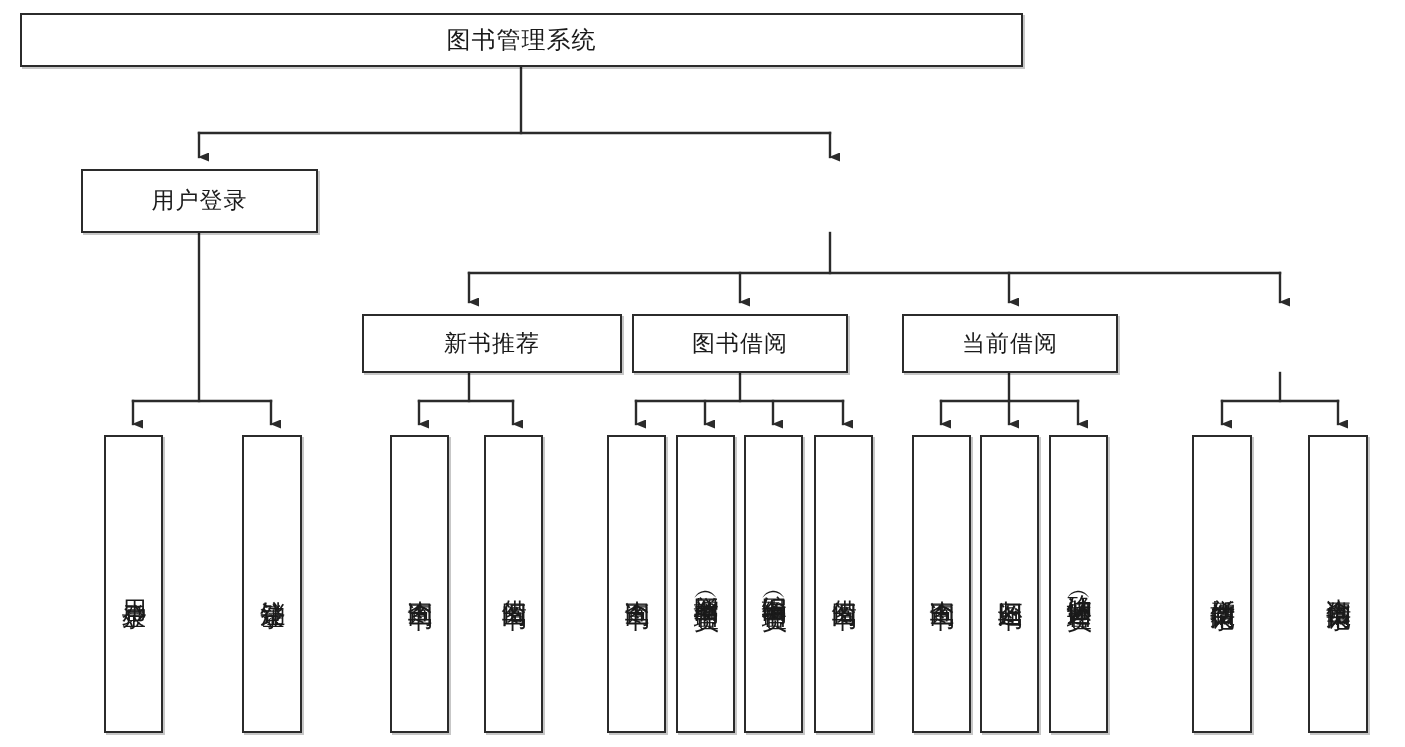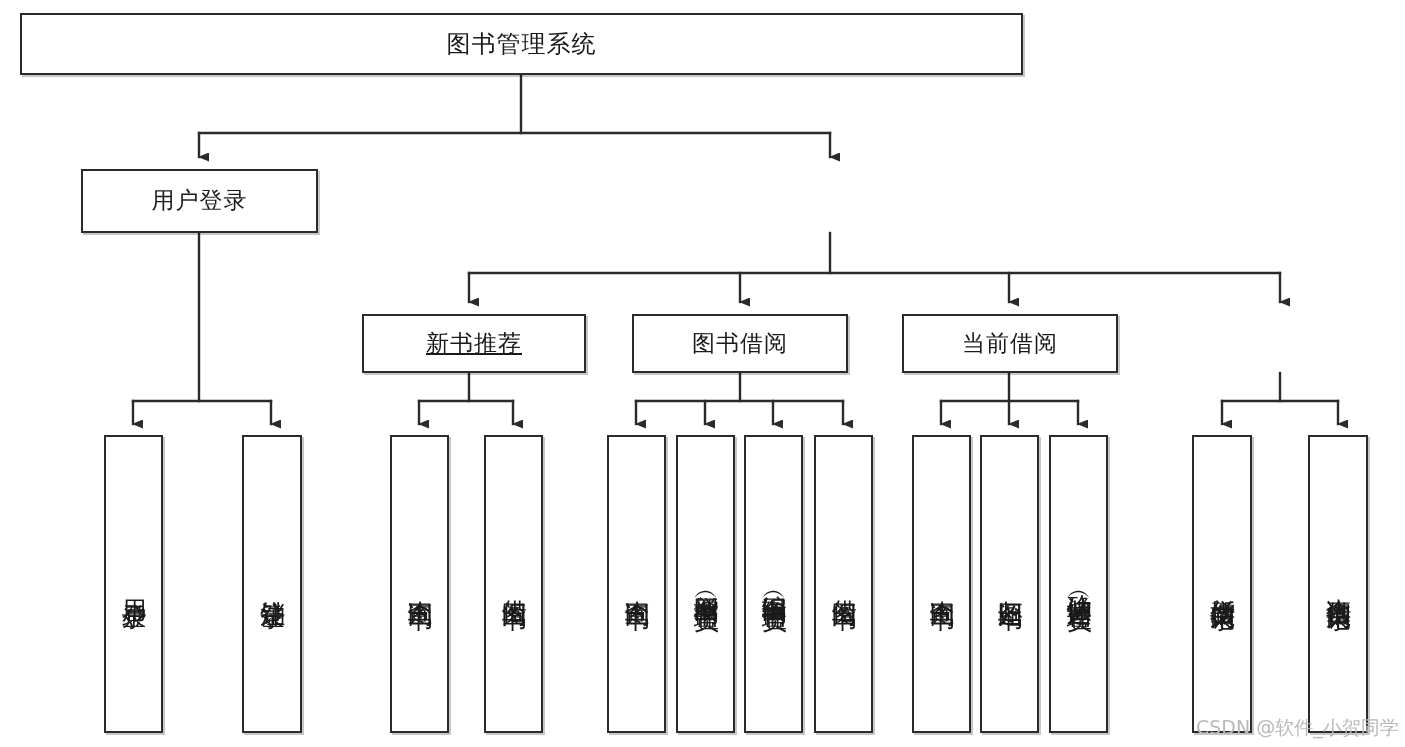--- a/index.html
+++ b/index.html
@@ -120,29 +120,29 @@
       <path d="M 1009 401 L 1009 424" marker-end="url(#arrowhead)"></path>
       <path d="M 1078 401 L 1078 424" marker-end="url(#arrowhead)"></path>
 
       <path d="M 1280 373 L 1280 401"></path>
       <path d="M 1222 401 L 1338 401"></path>
       <path d="M 1222 401 L 1222 424" marker-end="url(#arrowhead)"></path>
       <path d="M 1338 401 L 1338 424" marker-end="url(#arrowhead)"></path>
     </g>
   </svg>
 
-  <div class="node horiz root" style="left:20px; top:13px; width:1003px; height:62px;">
+  <div class="node horiz root" style="left:20px; top:13px; width:1003px; height:54px;">
     <span class="node-label">图书管理系统</span>
   </div>
 
   <div class="node horiz" style="left:81px; top:169px; width:237px; height:64px;">
     <span class="node-label">用户登录</span>
   </div>
 
-  <div class="node horiz" style="left:362px; top:314px; width:224px; height:59px;text-decoration:underline;">
+  <div class="node horiz" style="left:362px; top:314px; width:260px; height:59px;">
     <span class="node-label">新书推荐</span>
   </div>
   <div class="node horiz" style="left:632px; top:314px; width:216px; height:59px;">
     <span class="node-label">图书借阅</span>
   </div>
   <div class="node horiz" style="left:902px; top:314px; width:216px; height:59px;">
     <span class="node-label">当前借阅</span>
   </div>
 
   <div class="node vert" style="left:104px; top:435px; width:59px; height:298px;">
@@ -182,15 +182,14 @@
     <span class="node-label">确认归还（管理员）</span>
   </div>
 
   <div class="node vert" style="left:1192px; top:435px; width:60px; height:298px;">
     <span class="node-label">新增借阅记录</span>
   </div>
   <div class="node vert" style="left:1308px; top:435px; width:60px; height:298px;">
     <span class="node-label">查询借阅记录</span>
   </div>
 
-  <div class="watermark" style="left:1196px; top:715px;">CSDN @软件_小贺同学</div>
 
 </div>
 
 </body></html>

